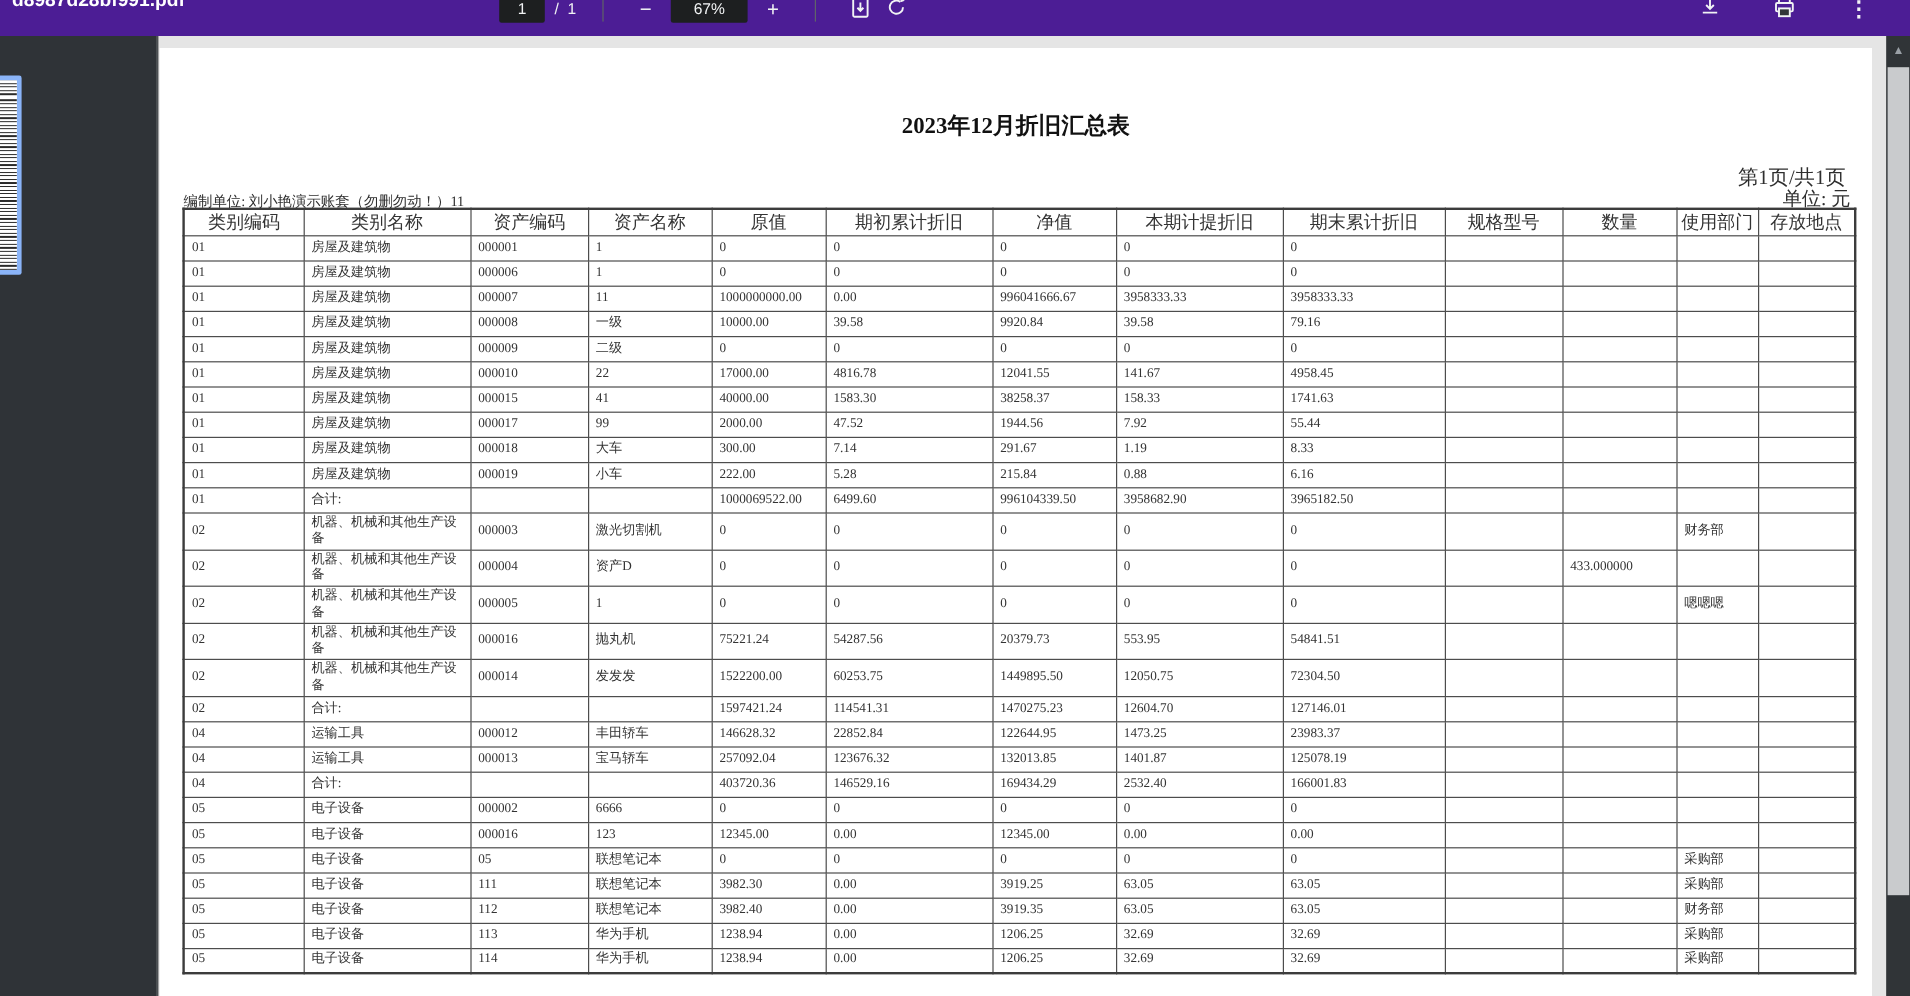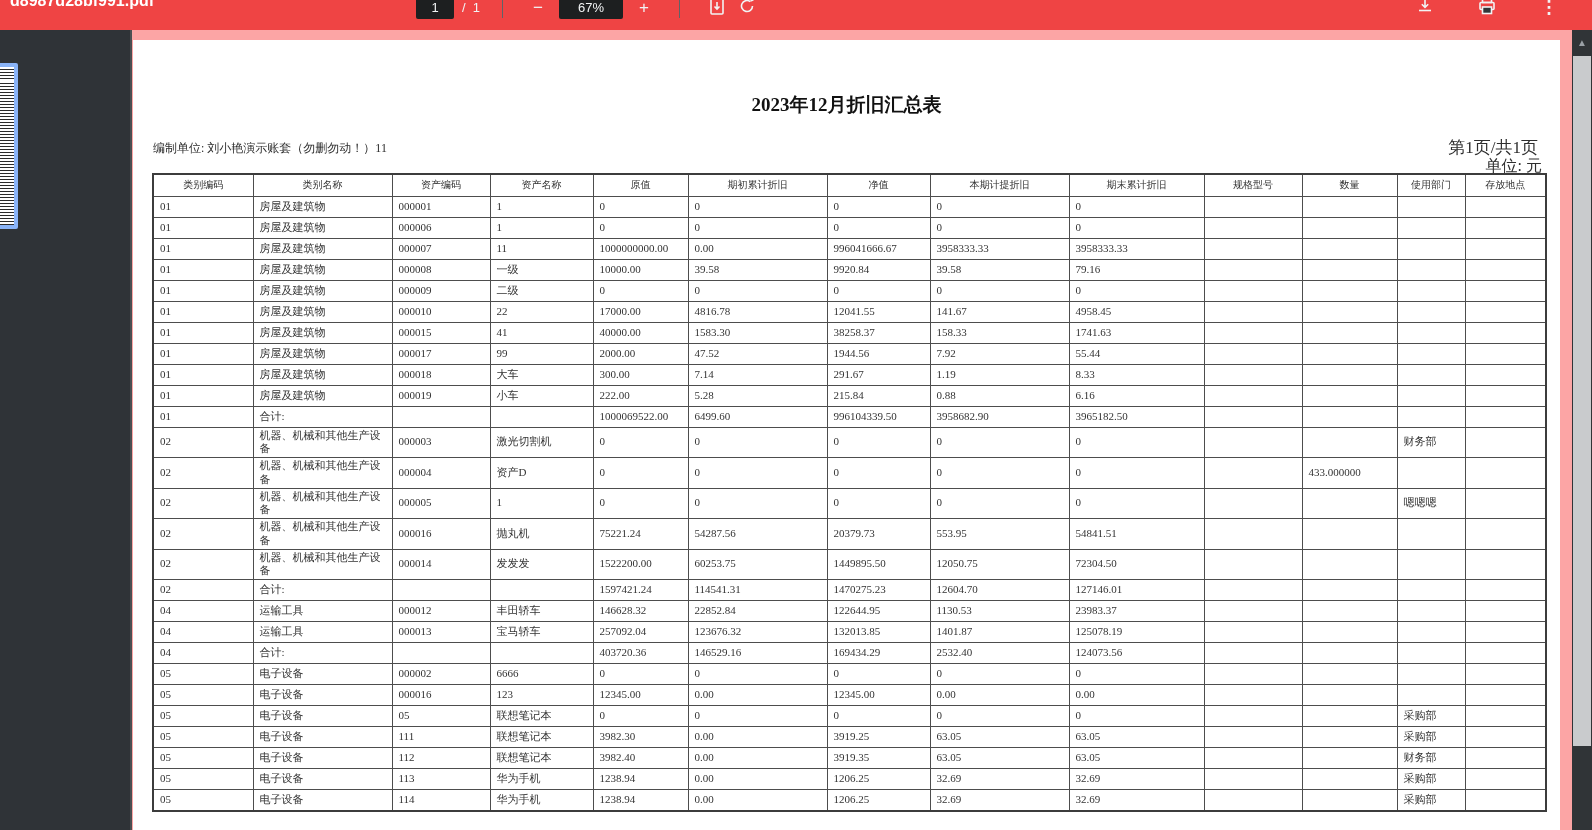--- a/index.html
+++ b/index.html
@@ -2,21 +2,21 @@
 <html><head>
 <meta charset="utf-8">
 <style>
   * { margin:0; padding:0; box-sizing:border-box; }
   html,body { width:1592px; height:830px; overflow:hidden; background:#37393b;
               font-family:"Liberation Sans", sans-serif; }
   .app { position:relative; width:1592px; height:830px; }
 
   
   .toolbar { position:absolute; left:0; top:0; width:1592px; height:30px;
-             background:#ef4444; overflow:hidden; z-index:5; }
+             background:#4c1d95; overflow:hidden; z-index:5; }
   .toolbar-inner { height:46px; margin-top:-16px; position:relative;
                    display:flex; align-items:center; color:#f1f3f4; }
   .filename { position:absolute; left:10px; top:8px; font-size:16px; font-weight:700;
               color:#fff; white-space:nowrap; }
   .center-controls { position:absolute; left:416px; top:0; height:46px;
                      display:flex; align-items:center; gap:0; }
   .page-box { width:38px; height:24px; background:#1d1f20; border:none; color:#f1f3f4;
               text-align:center; font-size:13px; border-radius:2px; }
   .page-total { font-size:13px; color:#f1f3f4; margin-left:8px; white-space:pre; }
   .tb-sep { width:1px; height:22px; background:#5f6368; margin:0 22px; }
@@ -40,38 +40,38 @@
                      background:#4b4f52; }
   .thumbnail { position:absolute; left:-46px; top:33px; width:64px; height:166px;
                background:#8ab4f8; border-radius:2px; padding:4px; cursor:pointer; }
   .thumb-page { width:100%; height:100%; background:#ffffff;
                 background-image:repeating-linear-gradient(180deg,
                   #ffffff 0px, #ffffff 2px, #2a2a2a 2px, #2a2a2a 3px);
                 background-position:0 14px; }
 
   
   .viewer { position:absolute; left:132px; top:30px; width:1440px; height:800px;
-            background:#fca5a5; overflow:hidden; }
+            background:#e5e5e5; overflow:hidden; }
   .page { position:absolute; left:1px; top:10px; width:1427px; height:980px;
           background:#ffffff; color:#2e2e2e;
           font-family:"Liberation Serif","DejaVu Serif",serif; }
 
   .doc-title { position:absolute; left:0; top:52px; width:100%; text-align:center;
                font-size:19px; font-weight:700; color:#111; }
   .page-info { position:absolute; right:22px; top:96px; font-size:17px; }
-  .prepared-by { position:absolute; left:20px; top:100px; font-size:12px; }
+  .prepared-by { position:absolute; left:20px; top:120px; font-size:12px; }
   .unit-label { position:absolute; right:18px; top:116px; font-size:16px; }
 
   
   table.dep { position:absolute; left:19px; top:133px; width:1393px;
               border-collapse:collapse; table-layout:fixed;
               font-size:11px; color:#333; }
   table.dep th, table.dep td { border:1px solid #4d4d4d; overflow:hidden; }
   table.dep { border:2px solid #3c3c3c; }
-  table.dep th { height:22px; font-weight:normal; text-align:center; font-size:10px;
+  table.dep th { height:22px; font-weight:normal; text-align:center; font-size:15px;
                  padding:1px 2px; }
   table.dep td { height:21px; padding:1px 6px; text-align:left; vertical-align:middle;
                  line-height:1.25; word-break:break-all; }
 
   
   .scrollbar { position:absolute; right:0; top:30px; width:20px; height:800px;
                background:#303437; z-index:6; }
   .sb-arrow { width:20px; height:24px; display:flex; align-items:center;
               justify-content:center; color:#9aa0a6; font-size:10px; cursor:pointer; }
   .sb-thumb { position:absolute; left:1px; top:26px; width:18px; height:690px;
@@ -441,21 +441,21 @@
               <td></td>
             </tr>
             <tr>
               <td>04</td>
               <td>运输工具</td>
               <td>000012</td>
               <td>丰田轿车</td>
               <td>146628.32</td>
               <td>22852.84</td>
               <td>122644.95</td>
-              <td>1130.53</td>
+              <td>1473.25</td>
               <td>23983.37</td>
               <td></td>
               <td></td>
               <td></td>
               <td></td>
             </tr>
             <tr>
               <td>04</td>
               <td>运输工具</td>
               <td>000013</td>
@@ -472,21 +472,21 @@
             </tr>
             <tr>
               <td>04</td>
               <td>合计:</td>
               <td></td>
               <td></td>
               <td>403720.36</td>
               <td>146529.16</td>
               <td>169434.29</td>
               <td>2532.40</td>
-              <td>124073.56</td>
+              <td>166001.83</td>
               <td></td>
               <td></td>
               <td></td>
               <td></td>
             </tr>
             <tr>
               <td>05</td>
               <td>电子设备</td>
               <td>000002</td>
               <td>6666</td>

